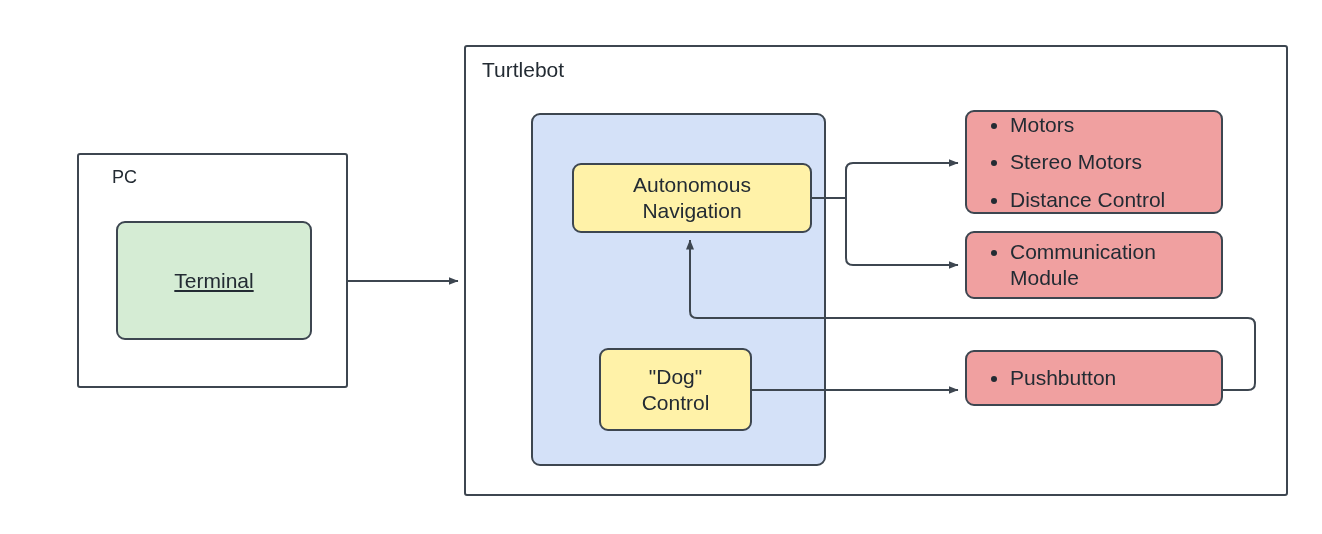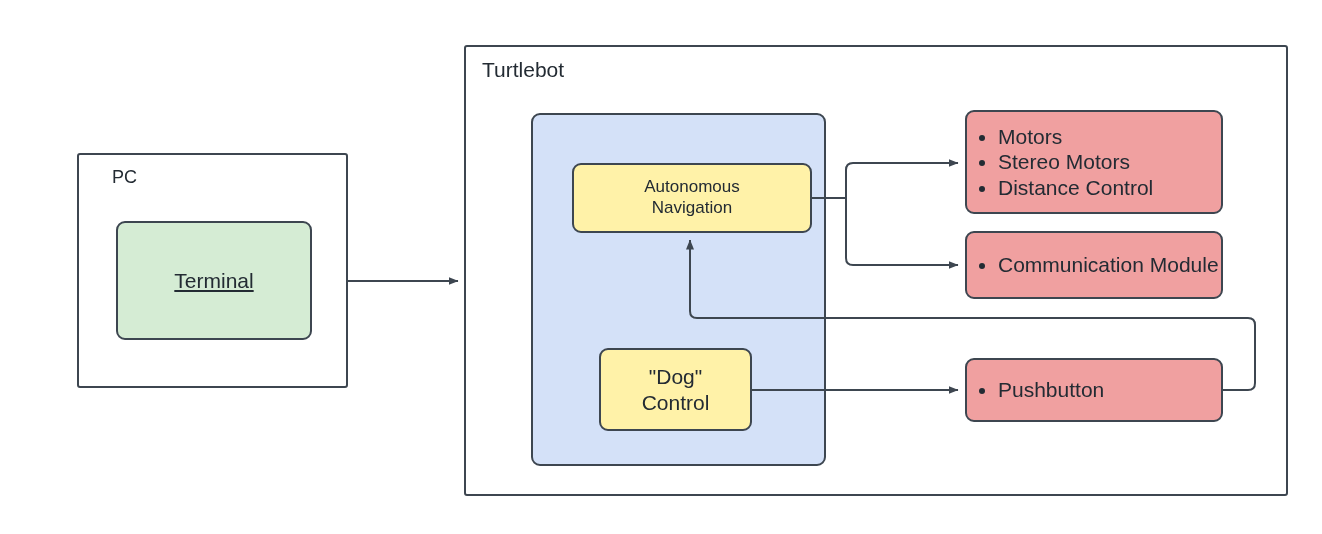--- a/index.html
+++ b/index.html
@@ -83,21 +83,21 @@
     border-radius: 9px;
     z-index: 2;
   }
   #autonomous-navigation-node {
     left: 572px;
     top: 163px;
     width: 240px;
     height: 70px;
     background: #fff2a8;
     border-radius: 9px;
-    font-size: 17px;
+    font-size: 21px;
   }
   #dog-control-node {
     left: 599px;
     top: 348px;
     width: 153px;
     height: 83px;
     background: #fff2a8;
     border-radius: 9px;
     font-size: 21px;
   }
@@ -110,41 +110,40 @@
     text-align: left;
     font-size: 21px;
     padding-left: 15px;
   }
   .hw-node ul {
     margin: 0;
     padding: 0 0 0 16px;
     list-style: disc;
   }
   .hw-node li {
-    margin: 0;
+    margin: 12px;
     padding: 0;
   }
   #sensors-actuators-node {
     left: 965px;
     top: 110px;
     width: 258px;
     height: 104px;
   }
   #communication-module-node {
     left: 965px;
     top: 231px;
     width: 258px;
     height: 68px;
-    text-align: center;
   }
   #pushbutton-node {
     left: 965px;
-    top: 358px;
+    top: 350px;
     width: 258px;
-    height: 64px;
+    height: 56px;
   }
   #edges {
     position: absolute;
     left: 0;
     top: 0;
     width: 1322px;
     height: 534px;
     z-index: 4;
     pointer-events: none;
   }

